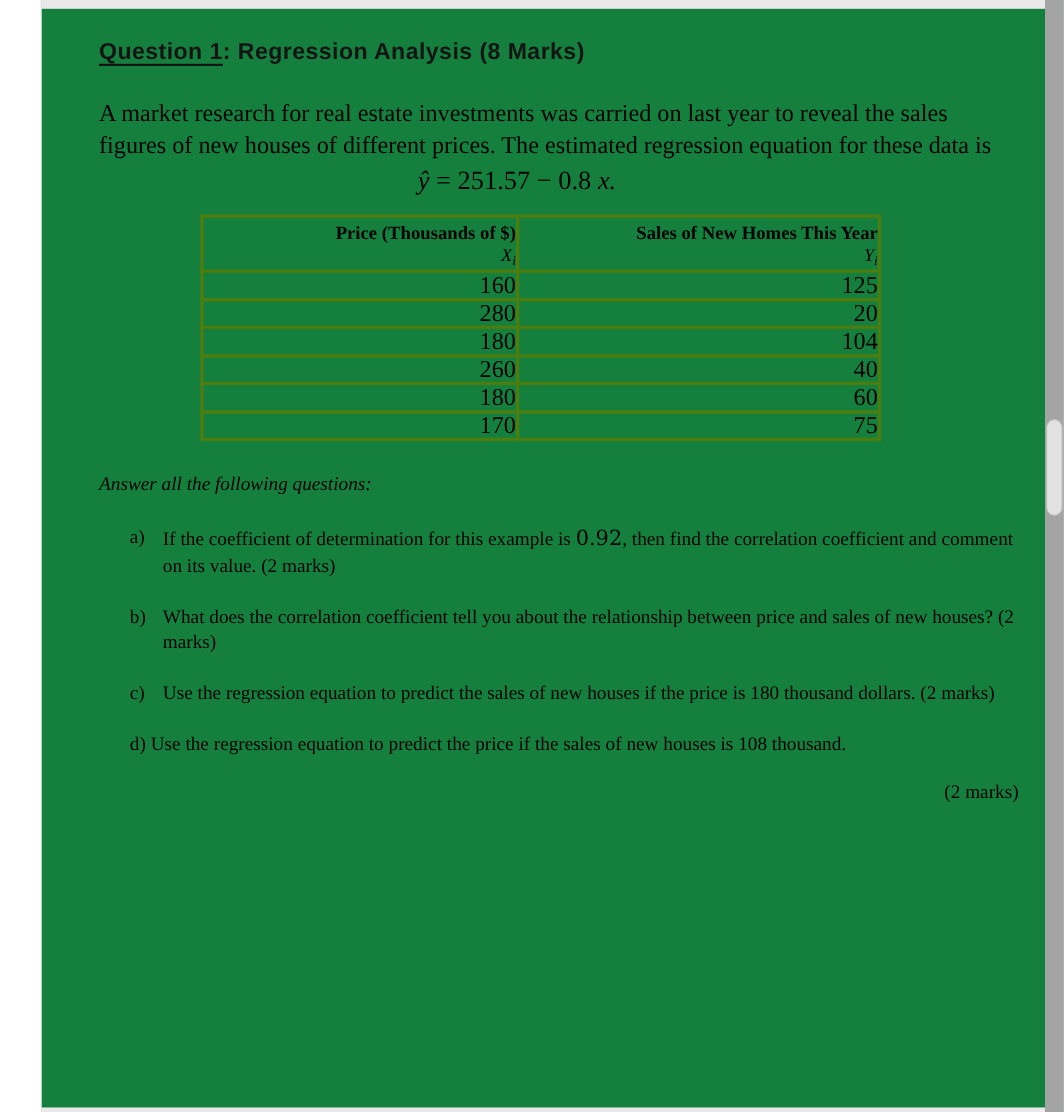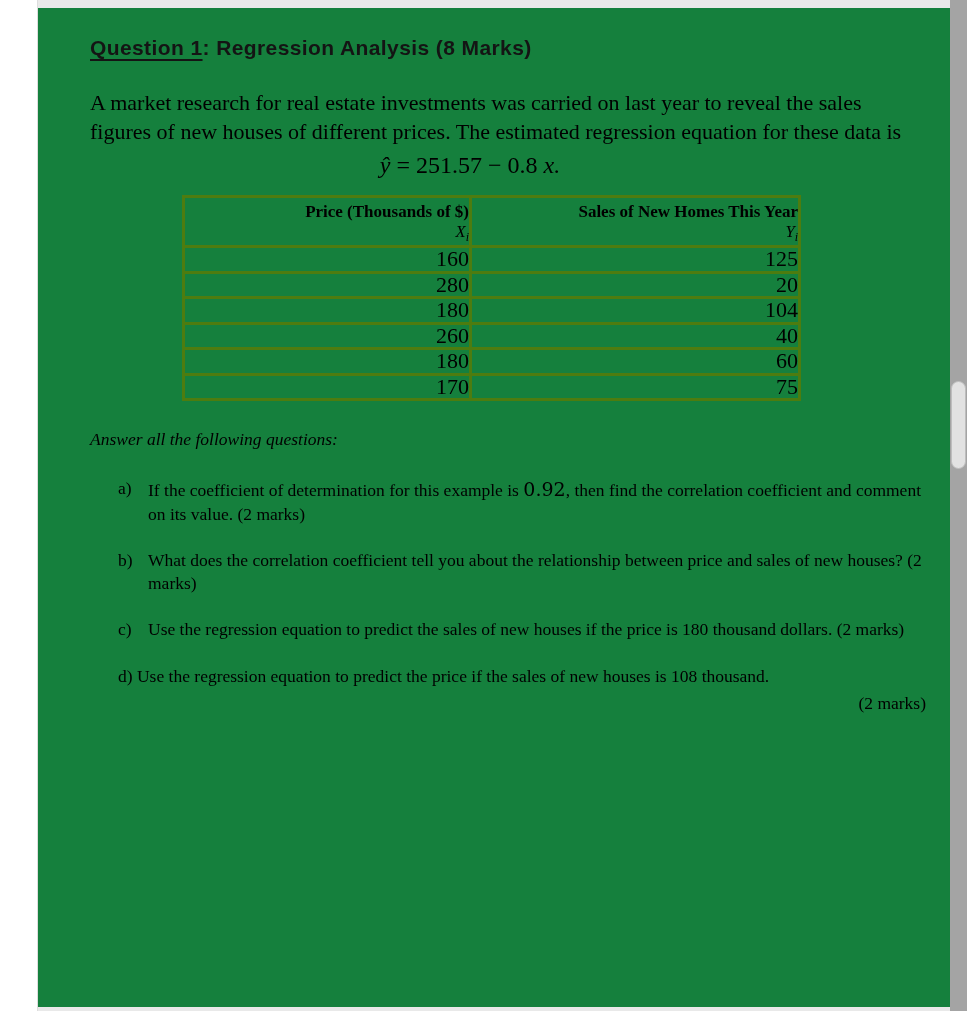--- a/index.html
+++ b/index.html
@@ -60,21 +60,21 @@
   table.data-table td { font-size:22px; height:22.5px; line-height:22.5px; }
   .answer-prompt { font-size:17.5px; margin:28px 0 0 0;font-style:italic; }
   .questions { margin:27px 0 0 28px; width:808px; }
   .question {
     display:flex; gap:9px; font-size:17.5px; line-height:1.33;
     margin-bottom:23px;
   }
   .q-label { flex:0 0 21px; }
   .q-text { flex:1; }
   .question-d { display:block; }
-  .q-marks { text-align:right; margin-top:4px; }
+  .q-marks { text-align:right; margin-top:20px; }
   .scrollbar {
     position:absolute; right:0; top:0; width:17px; height:1011px;
     background:#a4a4a4;
   }
   .scrollbar-thumb {
     position:absolute; left:1px; top:381px; width:15px; height:88px;
     background:#e2e2e2; border:1px solid #bdbdbd; border-radius:8px;
     box-sizing:border-box;
   }
 </style>

